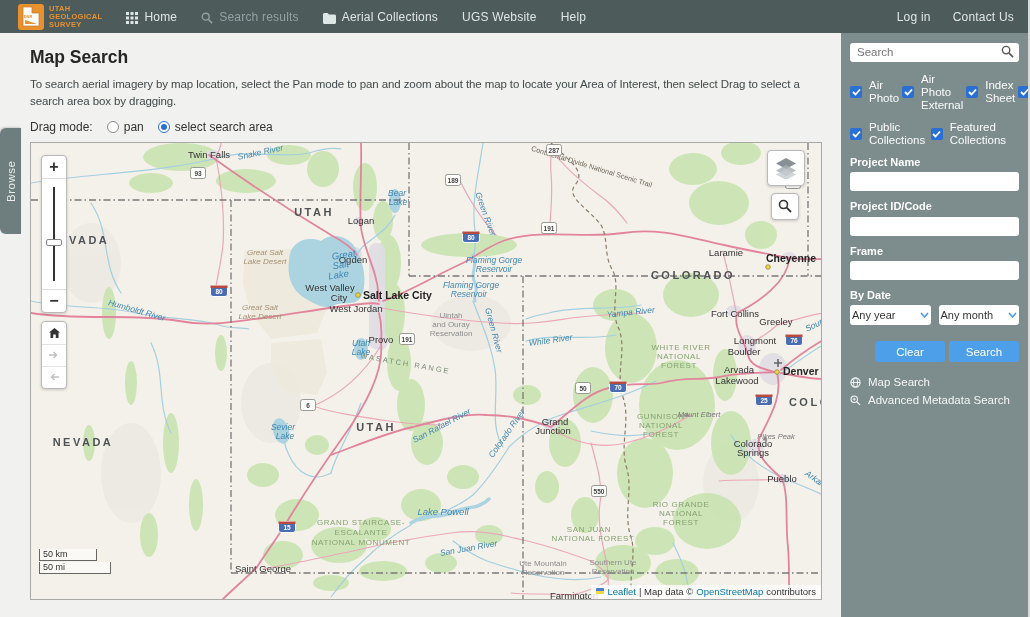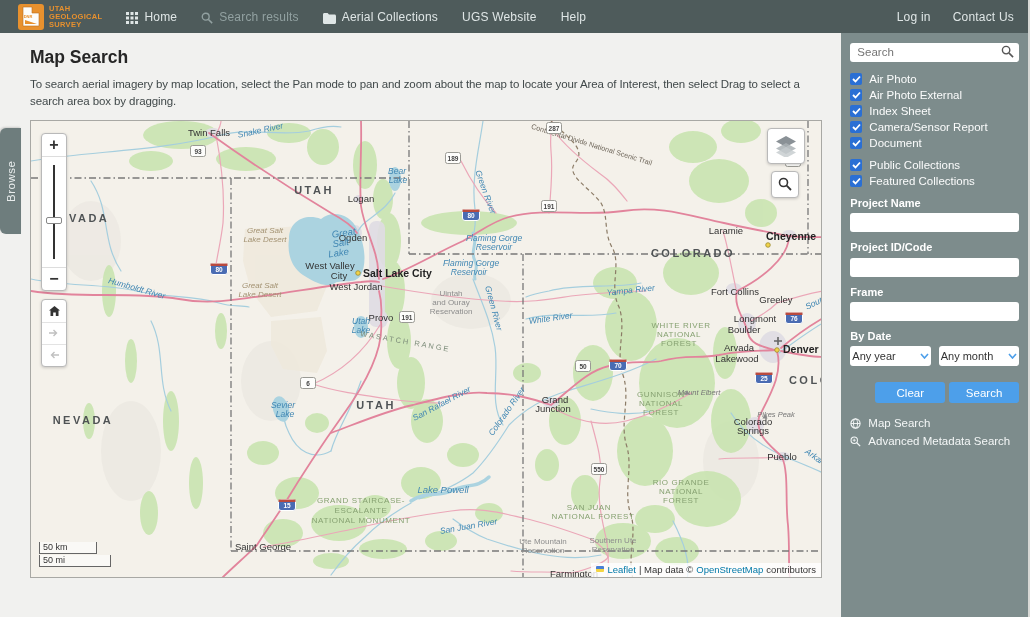--- a/index.html
+++ b/index.html
@@ -56,34 +56,34 @@
   .zbtn { width:100%; height:22px; display:flex; align-items:center; justify-content:center; font-size:16px; font-weight:bold; color:#333; cursor:pointer; }
   .zslider { height:112px; width:100%; position:relative; border-top:1px solid #ddd; border-bottom:1px solid #ddd; }
   .ztrack { position:absolute; left:50%; top:8px; bottom:8px; width:2px; background:#333; transform:translateX(-50%); }
   .zknob { position:absolute; left:50%; top:60px; transform:translateX(-50%); width:16px; height:7px; background:#fff; border:1px solid #888; border-radius:2px; cursor:grab; }
   .navctl { left:10px; top:178px; width:26px; display:flex; flex-direction:column; }
   .nbtn { height:22px; display:flex; align-items:center; justify-content:center; font-size:12px; color:#333; cursor:pointer; border-top:1px solid #e3e3e3; }
   .nbtn:first-child { border-top:none; }
   .nbtn.dis { color:#c0c0c0; }
   .layersctl { right:16px; top:7px; width:38px; height:36px; display:flex; align-items:center; justify-content:center; cursor:pointer; }
   .mapsearchctl { right:22px; top:50px; width:28px; height:27px; display:flex; align-items:center; justify-content:center; cursor:pointer; }
-  .scale { position:absolute; left:8px; bottom:10px; font-size:9px; color:#333; }
+  .scale { position:absolute; left:8px; bottom:25px; font-size:9px; color:#333; }
   .scale-bar { border:1.5px solid #666; border-top:none; background:rgba(255,255,255,.55); padding:0 3px; line-height:11px; }
   .scale-km { width:58px; }
   .scale-mi { width:72px; margin-top:1px; }
   .attribution { position:absolute; right:0; bottom:0; background:rgba(255,255,255,.8); font-size:9.5px; color:#333; padding:1px 5px 2px; display:flex; align-items:center; gap:3px; }
   .attribution a { color:#0078a8; text-decoration:none; cursor:pointer; }
   .ua-flag { display:inline-block; width:8px; height:6px; background:linear-gradient(#4a7fd4 50%, #f4d542 50%); border-radius:1px; }
 
   
   .sidebar { width:187px; background:#7d8c8c; padding:9px 9px 0; color:#fff; }
   .searchbox { position:relative; margin-bottom:11px; }
   .searchbox input { width:100%; height:19px; border:none; border-radius:3px; padding:0 22px 0 7px; font-size:11.5px; color:#333; outline:none; font-family:inherit; }
   .searchbox .mag { position:absolute; right:5px; top:3px; }
-  .cb-group { display:flex; flex-direction:column; gap:3px; margin-bottom:9px; }
+  .cb-group { display:flex; flex-direction:row; gap:3px; margin-bottom:9px; }
   label.cb { display:flex; align-items:center; gap:7px; font-size:11.5px; cursor:pointer; line-height:13px; color:#fbfcfc; }
   .cb .box { width:12px; height:12px; background:#2a6fd4; border-radius:2px; display:flex; align-items:center; justify-content:center; flex:0 0 auto; }
   .field { margin-bottom:9px; }
   .flabel { font-size:11px; font-weight:bold; margin-bottom:4px; color:#fff; }
   .field input { width:100%; height:19px; border:none; border-radius:3px; padding:0 6px; font-size:11px; color:#333; outline:none; font-family:inherit; }
   .bydate .selects { display:flex; gap:8px; margin-top:4px; }
   .sel { background:#fff; border-radius:3px; height:20px; flex:1; display:flex; align-items:center; justify-content:space-between; padding:0 2px; font-size:11px; color:#333; cursor:pointer; }
   .btnrow { display:flex; gap:4px; margin-top:16px;margin-left:25px; }
   .btn { flex:1; height:21px; background:#4d9fea; border:none; border-radius:3px; color:#fff; font-size:11.5px; font-family:inherit; cursor:pointer; }
   .linkrow { margin-top:13px; display:flex; flex-direction:column; gap:4px; }
@@ -150,20 +150,31 @@
       </div>
   </header>
 
   <div class="main">
     <div class="browse-tab">Browse</div>
 
     <section class="content">
       <h1 class="page-title">Map Search</h1>
       <p class="page-desc">To search aerial imagery by map location, select the Pan mode to pan and zoom about the map to locate your Area of Interest, then select Drag to select a search area box by dragging.</p>
 
+      <div class="dragmode">
+        <span>Drag mode:</span>
+        <label>
+          <span class="radio"></span>
+          <span>pan</span>
+        </label>
+        <label>
+          <span class="radio checked"></span>
+          <span>select search area</span>
+        </label>
+      </div>
 
       <div class="map">
         <svg class="geo" width="792" height="458" viewBox="0 0 792 458">
 
           <g fill="#e9e6df" opacity="0.6">
             <ellipse cx="60" cy="120" rx="30" ry="40"></ellipse>
               <ellipse cx="100" cy="330" rx="30" ry="50"></ellipse>
             <ellipse cx="240" cy="260" rx="30" ry="40"></ellipse>
               <ellipse cx="440" cy="180" rx="40" ry="28"></ellipse>
             <ellipse cx="700" cy="340" rx="28" ry="40"></ellipse>

